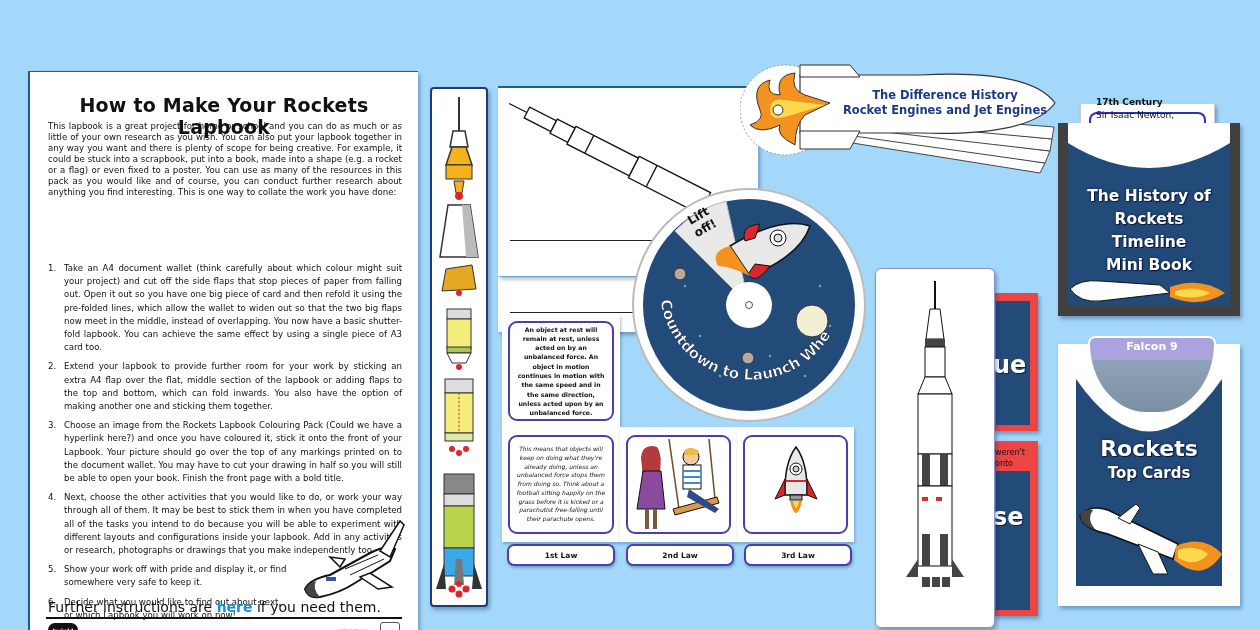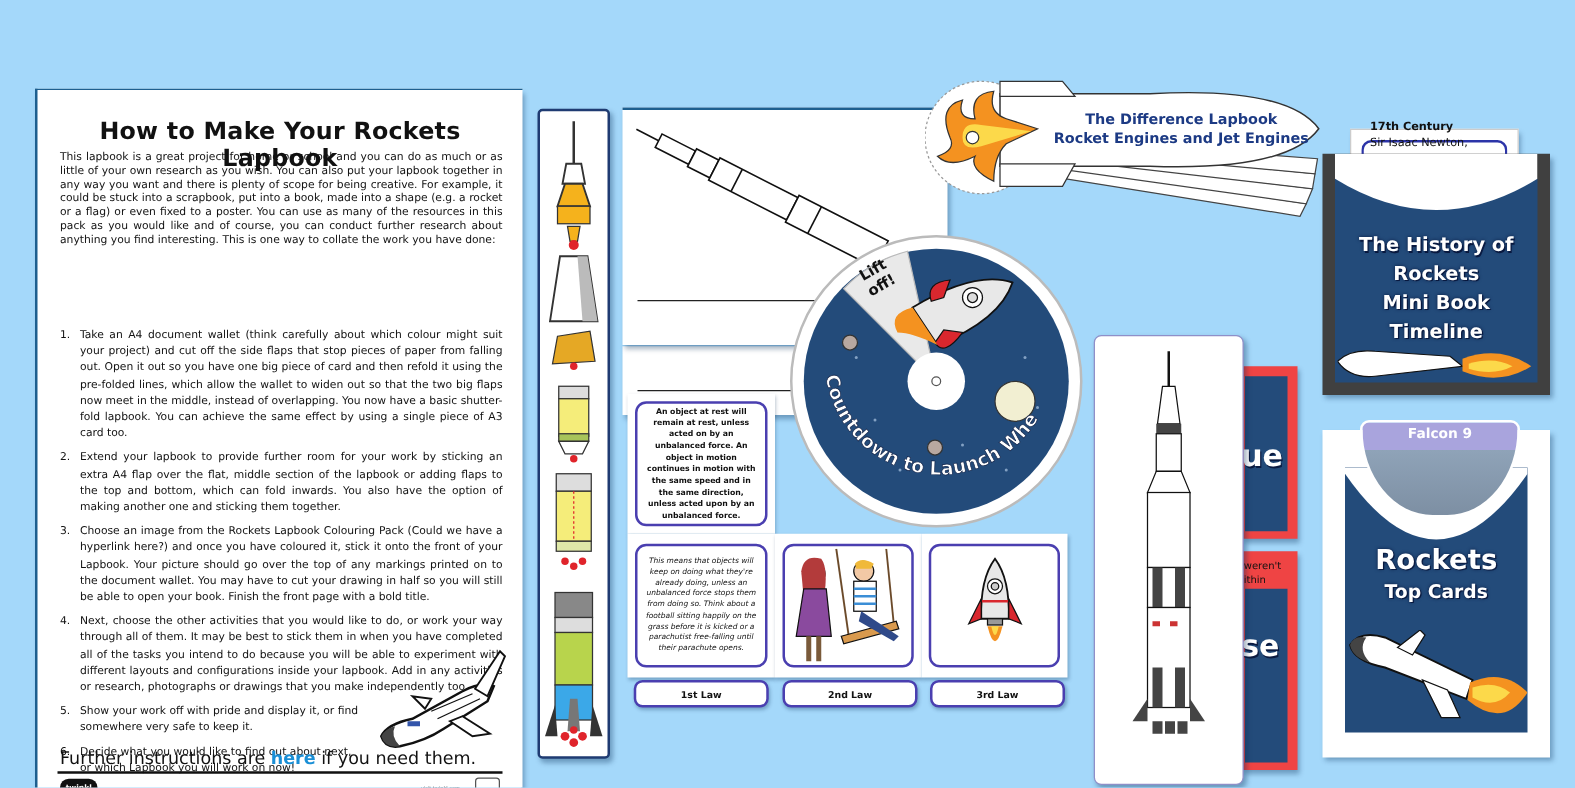--- a/index.html
+++ b/index.html
@@ -196,59 +196,59 @@
     <path d="M60 20 L180 20 Q290 14 315 48 Q290 82 180 78 L60 78 Z" fill="#fff" stroke="#333" stroke-width="1.2"></path>
     <path d="M60 10 L110 10 L120 22 L60 22 Z" fill="#fff" stroke="#333"></path>
     <path d="M60 76 L120 76 L110 94 L60 94 Z" fill="#fff" stroke="#333"></path>
     <g>
       <path d="M20 55 Q10 30 30 25 Q25 40 40 40 Q35 20 55 18 Q50 35 65 40 L90 48 L65 60 Q55 70 55 90 Q35 80 40 70 Q20 80 10 70 Q25 65 20 55 Z" fill="#f49220" stroke="#333"></path>
       <path d="M30 55 Q30 42 45 45 L85 50 L45 62 Q30 66 30 55 Z" fill="#fcd94a"></path>
       <circle cx="38" cy="55" r="5" fill="#fff" stroke="#333"></circle>
     </g>
   </svg>
   <div id="engines-title">
-    <div>The Difference Lapbook</div>
+    <div>The Difference History</div>
     <div>Rocket Engines and Jet Engines</div>
   </div>
 </div>
 
 <div id="history-book" class="abs">
   <div id="history-card-back" class="paper">
     <div class="inner"></div>
   </div>
   <div id="history-date">17th Century</div>
   <div id="history-name">Sir Isaac Newton,</div>
   <div id="history-cover" class="paper" style="top:20px">
     <div class="space"></div>
     <svg style="position:absolute;left:10px;top:0" width="162" height="60">
         <path d="M0 0 L0 20 Q81 70 162 20 L162 0 Z" fill="#fff"></path>
       </svg>
     <div class="title">
       <div>The History of</div>
       <div>Rockets</div>
+      <div>Timeline</div>
       <div>Mini Book</div>
-      <div>Timeline</div>
     </div>
     <svg style="position:absolute;left:12px;top:148px" width="160" height="40">
       <path d="M0 18 Q10 8 30 10 L90 14 L100 22 L30 30 Q10 32 0 18 Z" fill="#fff" stroke="#111"></path>
       <path d="M100 16 Q130 5 155 22 Q130 38 100 26 Z" fill="#f49220"></path>
       <path d="M105 20 Q125 14 140 22 Q125 30 105 24 Z" fill="#fcd94a"></path>
     </svg>
   </div>
 </div>
 
 <div class="abs paper peek-card" style="left:993px;top:262px;width:45px;height:138px">
   <div class="space"></div>
   <div class="peek-text" style="left:0;top:58px">ue</div>
 </div>
 <div class="abs paper peek-card" style="left:993px;top:410px;width:45px;height:175px">
   <div class="space" style="top:30px"></div>
   <div class="abs" style="left:2px;top:6px;font-size:8px;color:#111;line-height:11px">
     <div>weren't</div>
-    <div>ithin</div>
+    <div>onto</div>
   </div>
   <div class="peek-text" style="left:0;top:62px">se</div>
 </div>
 
 <div id="top-cards" class="abs paper">
   <div class="space"></div>
   <svg style="position:absolute;left:18px;top:30px" width="146" height="75">
       <path d="M0 0 L0 5 Q73 110 146 5 L146 0 Z" fill="#fff"></path>
     </svg>
   <div id="falcon-tab">

